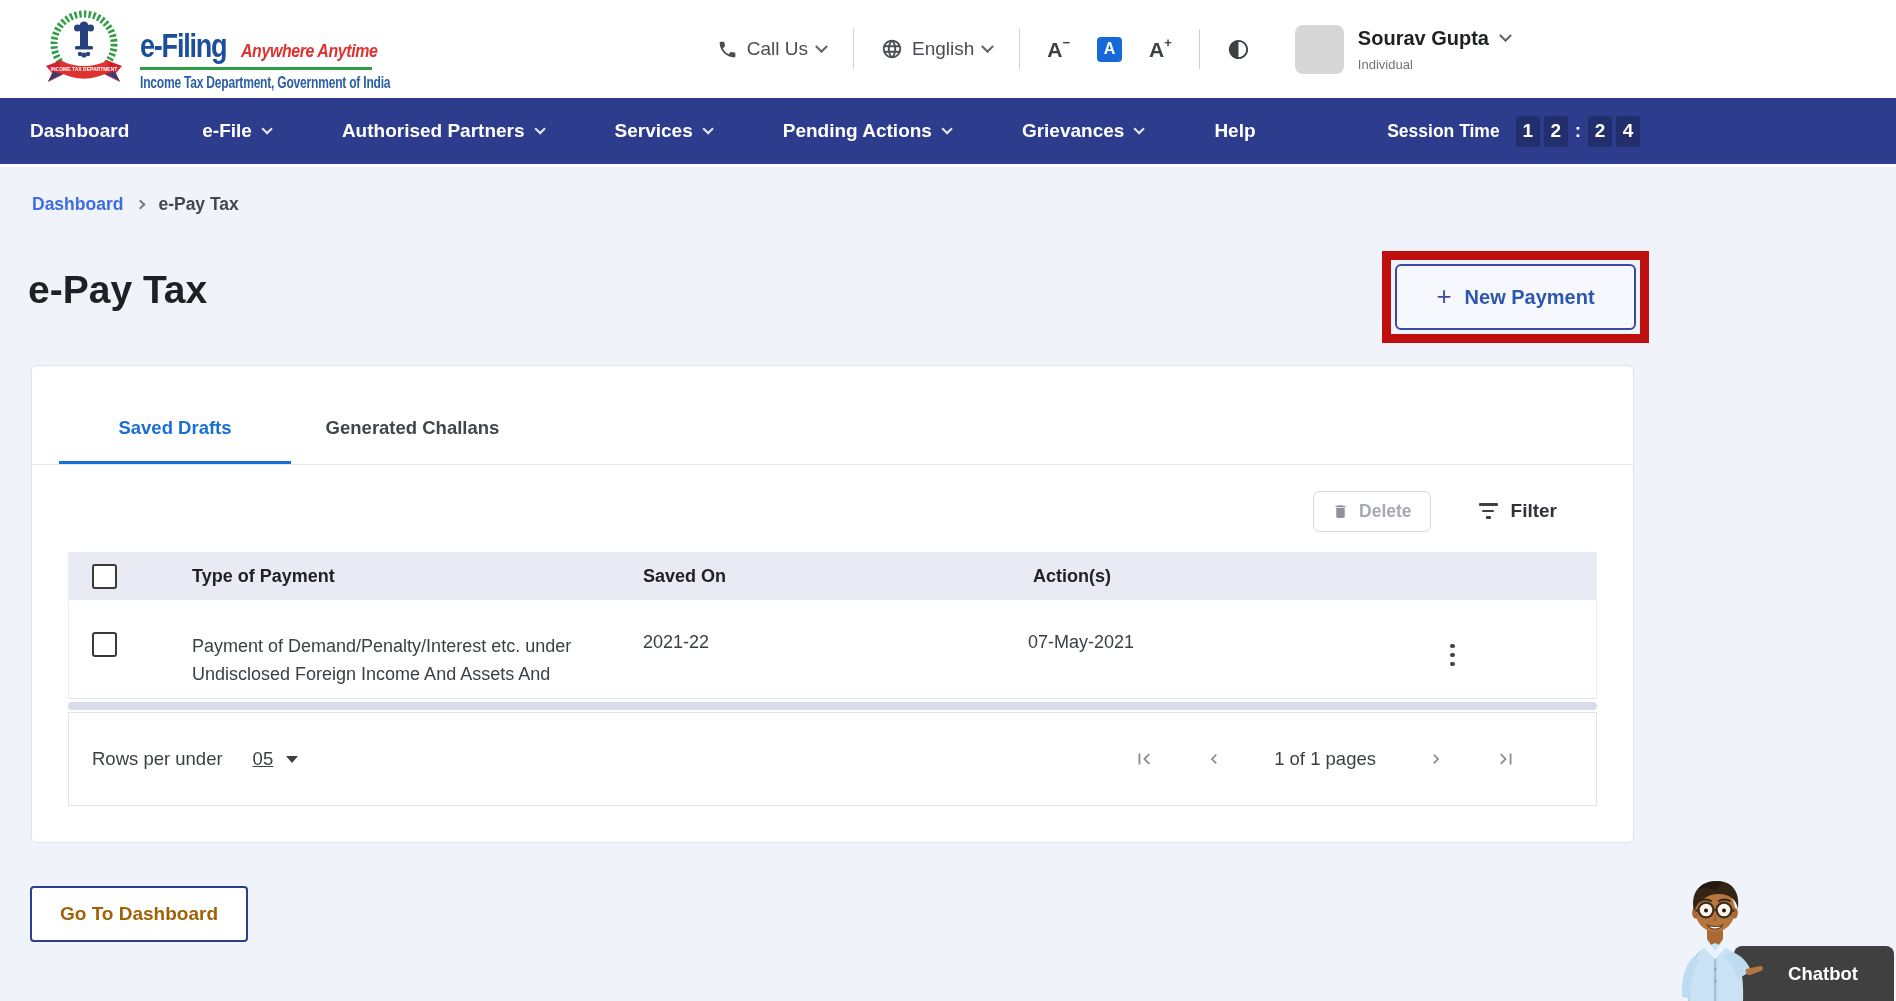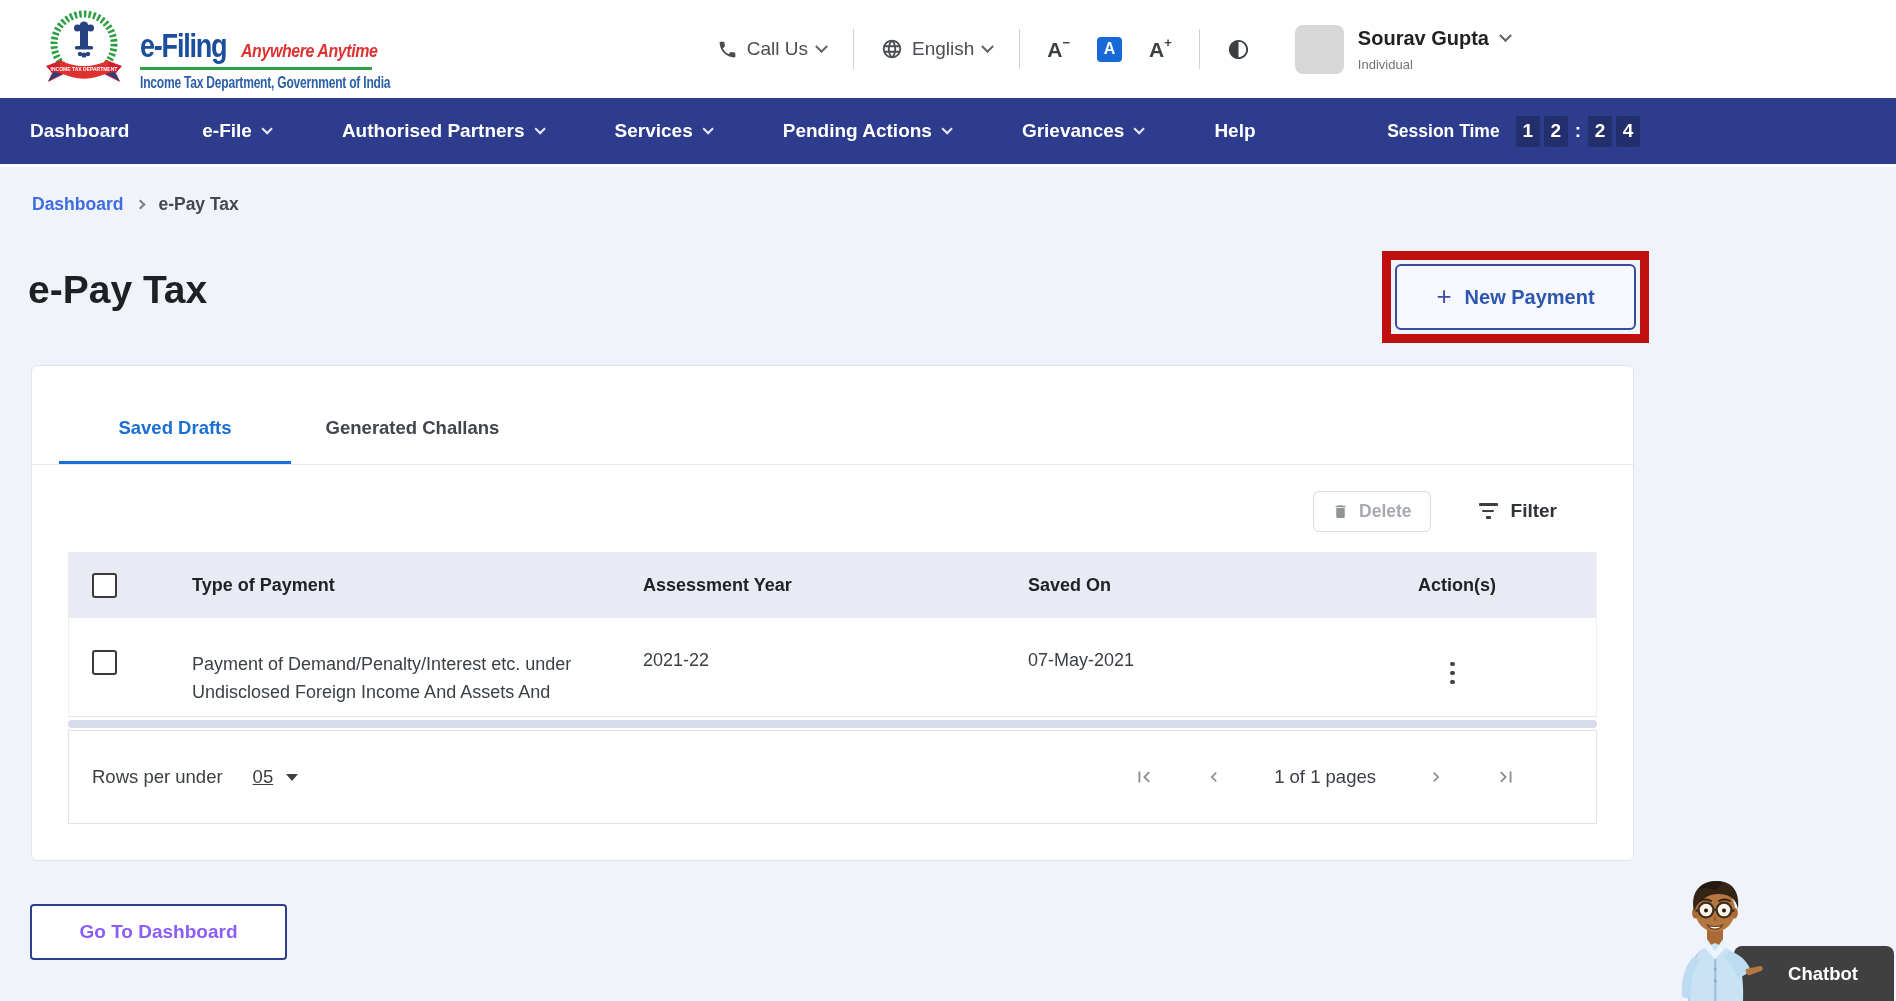--- a/index.html
+++ b/index.html
@@ -60,21 +60,21 @@
   .tab.active { color:#1a6fd4; font-weight:700; border-bottom-color:#1a6fd4; }
 
   .actions-row { display:flex; justify-content:flex-end; align-items:center; gap:48px; margin:26px 76px 0 0; height:40px; }
   .delete-btn { height:41px; padding:0 18px; border:1px solid #d8dade; border-radius:6px; background:#fff; color:#a6a9ae; font-size:17.5px; font-weight:600; display:flex; align-items:center; gap:10px; cursor:default; font-family:"Liberation Sans", sans-serif; }
   .filter-btn { display:flex; align-items:center; gap:13px; color:#2f3237; font-size:19px; font-weight:600; cursor:pointer; }
   .filter-icon { display:inline-flex; flex-direction:column; gap:4px; align-items:center; }
   .filter-icon i { display:block; height:2.5px; background:#3c4043; border-radius:1px; }
   .fi1 { width:19px; } .fi2 { width:12px; } .fi3 { width:5px; }
 
   .table-wrap { margin:21px 36px 0 36px; border-left:1px solid #eceef4; border-right:1px solid #eceef4; }
-  .thead { height:66px; background:#e9eaf4; display:flex; align-items:center; font-size:18px; font-weight:700; color:#212226; }
+  .thead { height:48px; background:#e9eaf4; display:flex; align-items:center; font-size:18px; font-weight:700; color:#212226; }
   .trow { height:99px; background:#fff; display:flex; align-items:flex-start; padding-top:32px; font-size:18px; color:#3b4046; border-bottom:1px solid #e3e5ed; }
   .col-check { width:123px; display:flex; align-items:center; padding-left:23px; }
   .col-type { width:451px; line-height:28px; padding-right:40px; }
   .col-ay { width:385px; }
   .col-saved { width:390px; }
   .col-actions { flex:1; }
   .checkbox { width:25px; height:25px; border:2.5px solid #3a3a3a; border-radius:3px; background:#fff; cursor:pointer; }
   .kebab { display:inline-flex; flex-direction:column; gap:4.5px; margin-left:28px; cursor:pointer; padding:4px; margin-top:-3px; }
   .kebab i { width:4.5px; height:4.5px; border-radius:50%; background:#3f4348; display:block; }
 
@@ -82,21 +82,21 @@
 
   .pagination { margin:0 36px 36px 36px; border:1px solid #e1e3ea; height:94px; display:flex; align-items:center; font-size:18.5px; color:#3c4043; background:#fff; }
   .rpp { display:flex; align-items:center; margin-left:23px; gap:30px; }
   .rpp-value { display:flex; align-items:center; gap:13px; cursor:pointer;text-decoration:underline; }
   .caret-down { width:0; height:0; border-left:6px solid transparent; border-right:6px solid transparent; border-top:7px solid #3c4043; display:inline-block; }
   .pager { margin-left:auto; margin-right:68px; display:flex; align-items:center; gap:26px; }
   .pg-btn { display:flex; align-items:center; justify-content:center; width:44px; height:44px; cursor:pointer; }
   .pg-status { color:#3b3f45; white-space:nowrap; margin:0 12px; }
 
   
-  .dashboard-btn { display:block; margin:43px 0 0 30px; width:257px; height:56px; border:2px solid #2c3e8f; border-radius:4px; background:#fff; color:#8b5cf6; font-size:19px; font-weight:700; cursor:pointer; font-family:"Liberation Sans", sans-serif; }
+  .dashboard-btn { display:block; margin:43px 0 0 30px; width:218px; height:56px; border:2px solid #2c3e8f; border-radius:4px; background:#fff; color:#a16207; font-size:19px; font-weight:700; cursor:pointer; font-family:"Liberation Sans", sans-serif; }
 
   
   .chatbot { position:absolute; right:0; bottom:0; width:230px; height:120px; }
   .chatbot-label { position:absolute; right:2px; bottom:0; width:160px; height:55px; background:#404040; border-radius:8px 8px 0 0; display:flex; align-items:center; justify-content:center; padding-left:18px; }
   .chatbot-label span { color:#fff; font-size:18.5px; font-weight:700; }
   .chatbot-avatar { position:absolute; left:8px; bottom:0; }
 </style>
 </head>
 <body>
 
@@ -252,21 +252,20 @@
       <span>Filter</span>
     </div>
   </div>
 
   <div class="table-wrap">
     <div class="thead">
       <div class="col-check">
           <span class="checkbox"></span>
         </div>
       <div class="col-type">Type of Payment</div>
-      <div class="col-ay">Assessment Year</div>
       <div class="col-saved">Saved On</div>
       <div class="col-actions">Action(s)</div>
     </div>
     <div class="trow">
       <div class="col-check">
           <span class="checkbox"></span>
         </div>
       <div class="col-type">
         <div>Payment of Demand/Penalty/Interest etc. under</div>
         <div>Undisclosed Foreign Income And Assets And</div>

